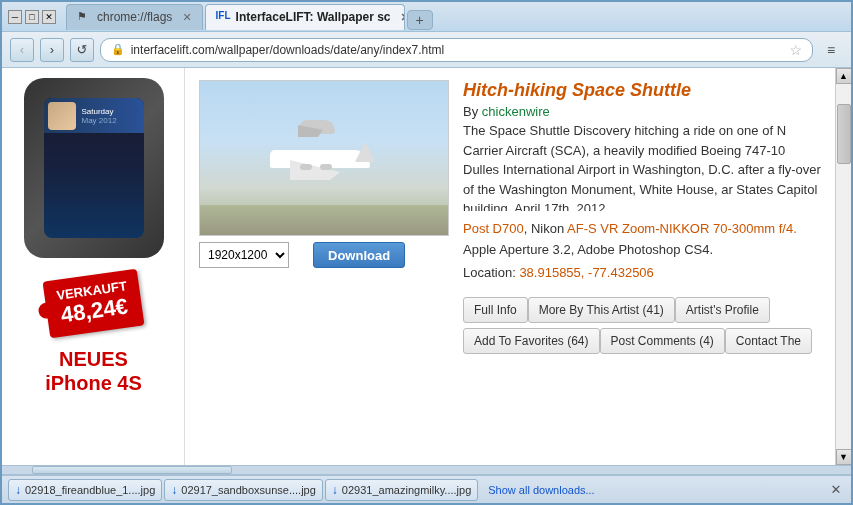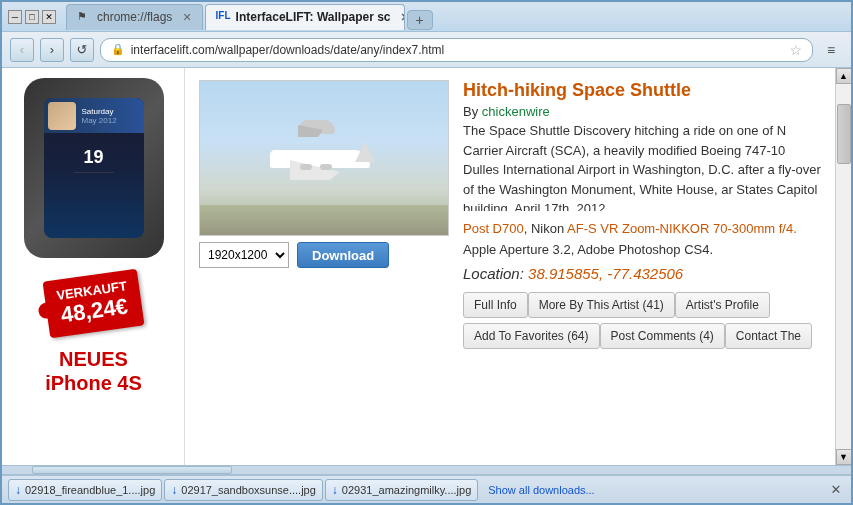--- a/index.html
+++ b/index.html
@@ -307,21 +307,21 @@
       top: 10px;
       left: 8px;
       width: 25px;
       height: 12px;
       background: #bbbbbb;
       clip-path: polygon(0 0, 100% 40%, 80% 100%, 0 100%);
     }
 
     .download-controls {
       display: flex;
-      gap: 8px;
+      gap: 24px;
       margin-top: 6px;
       align-items: center;
     }
     .resolution-select {
       height: 26px;
       border: 1px solid #aaa;
       background: white;
       font-size: 12px;
       padding: 0 4px;
       cursor: pointer;
@@ -337,33 +337,34 @@
       cursor: pointer;
       font-weight: bold;
     }
 
     .wallpaper-info { flex: 1; }
     .wallpaper-title {
       font-size: 18px;
       font-weight: bold;
       color: #cc5500;
       margin-bottom: 3px;
+      font-style: italic;
     }
     .wallpaper-author { font-size: 13px; color: #333; margin-bottom: 2px; }
     .author-link { color: #15803d; text-decoration: none; }
     .wallpaper-date { font-size: 13px; color: #555; margin-bottom: 8px; }
     .wallpaper-desc { font-size: 13px; color: #333; line-height: 1.5; margin-bottom: 8px; max-height: 90px; overflow: hidden; }
     .wallpaper-gear {
       font-size: 13px;
       color: #333;
       margin-bottom: 4px;
       line-height: 1.6;
     }
     .gear-link { color: #cc5500; text-decoration: none; }
-    .wallpaper-location { font-size: 15px; color: #333; margin-bottom: 10px; font-style: italic; }
+    .wallpaper-location { font-size: 13px; color: #333; margin-bottom: 17px; }
     .location-coords { color: #cc5500; }
 
     .action-buttons {
       display: flex;
       flex-wrap: wrap;
       margin-bottom: 5px;
     }
     .action-btn {
       height: 26px;
       padding: 0 10px;
@@ -485,24 +486,20 @@
 
         <div class="phone-image">
           <div class="phone-screen">
             <div class="phone-screen-top">
               <div class="phone-mini-img"></div>
               <div style="flex:1; font-size:7px; color:#aaccee; padding-left:3px;">
                 <div style="font-size:8px; color:white;">Saturday</div>
                 <div style="font-size:8px; color:#88aacc;">May 2012</div>
               </div>
             </div>
-            <div style="padding:4px; color:#88aacc; font-size:7px; text-align:center; margin-top:10px;">
-              <div style="font-size:18px; color:white; font-weight:bold;">19</div>
-              <div style="width:40px; height:1px; background:#334; margin:4px auto;"></div>
-            </div>
           </div>
         </div>
 
         <div style="position:relative; width:160px; display:flex; justify-content:center; margin:2px 0;">
           <div class="price-tag">
             <div class="price-tag-text">VERKAUFT</div>
             <div class="price-tag-price">48,24€</div>
           </div>
         </div>
 

